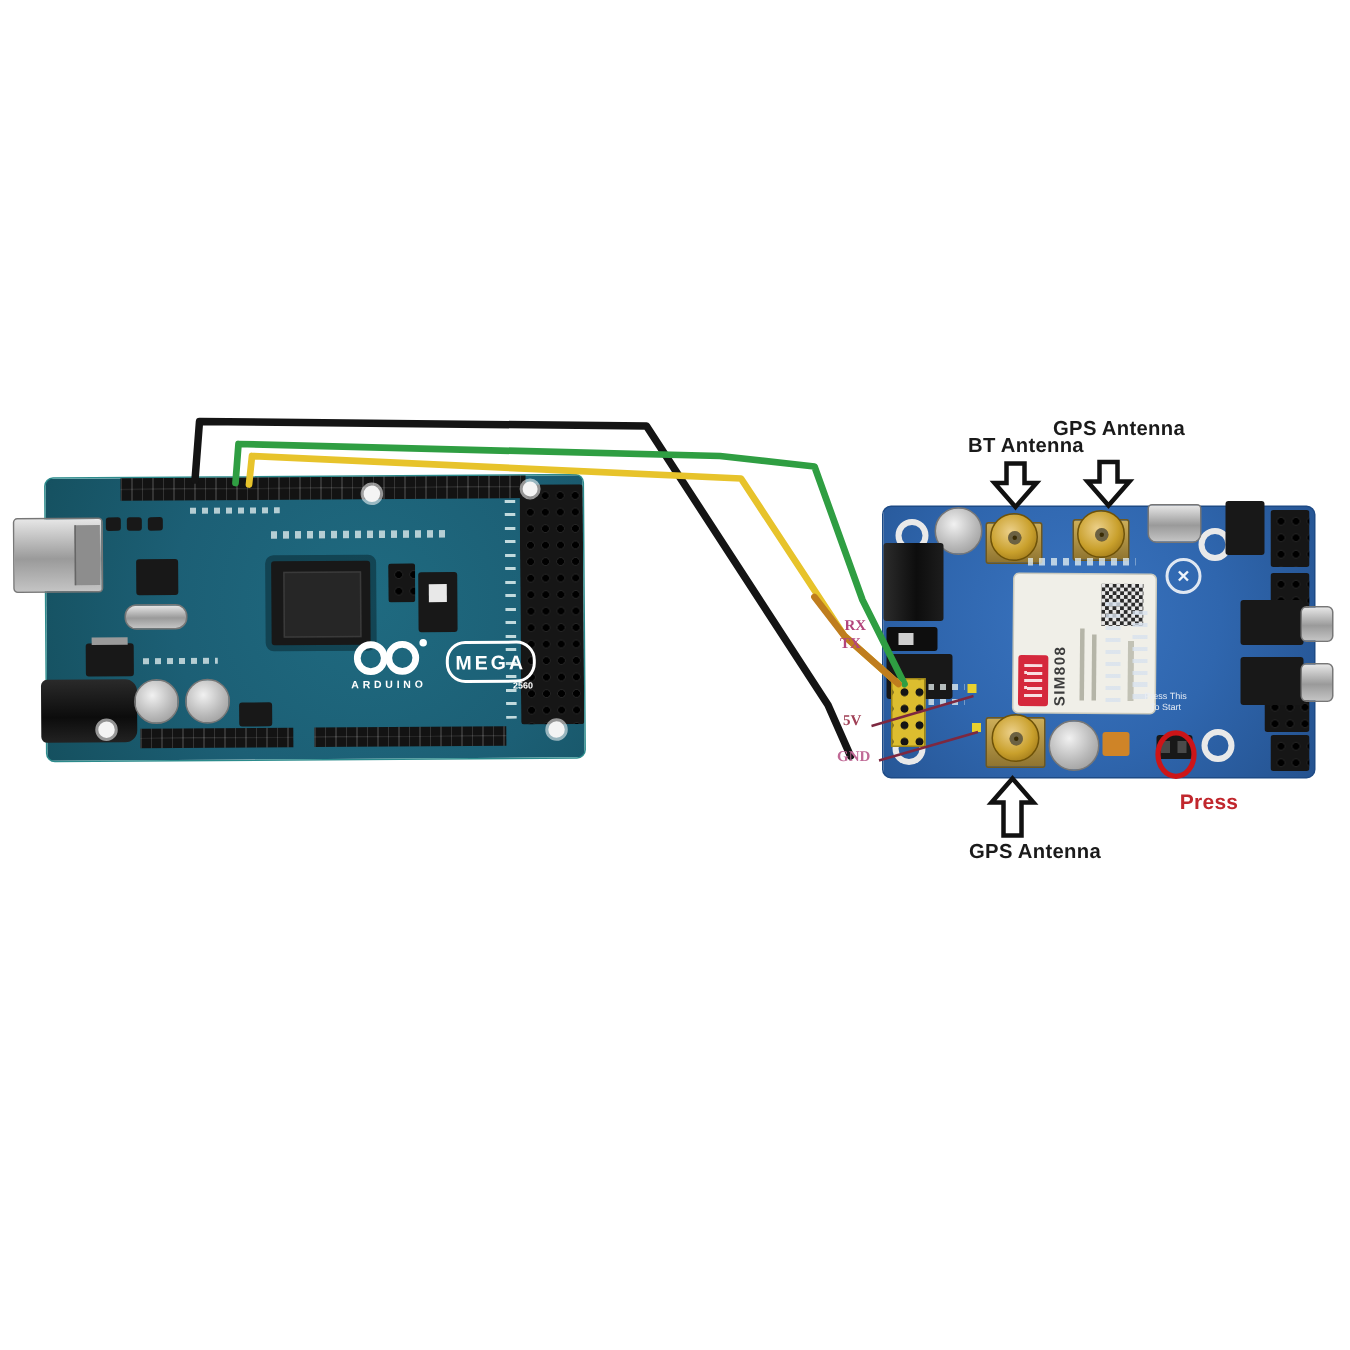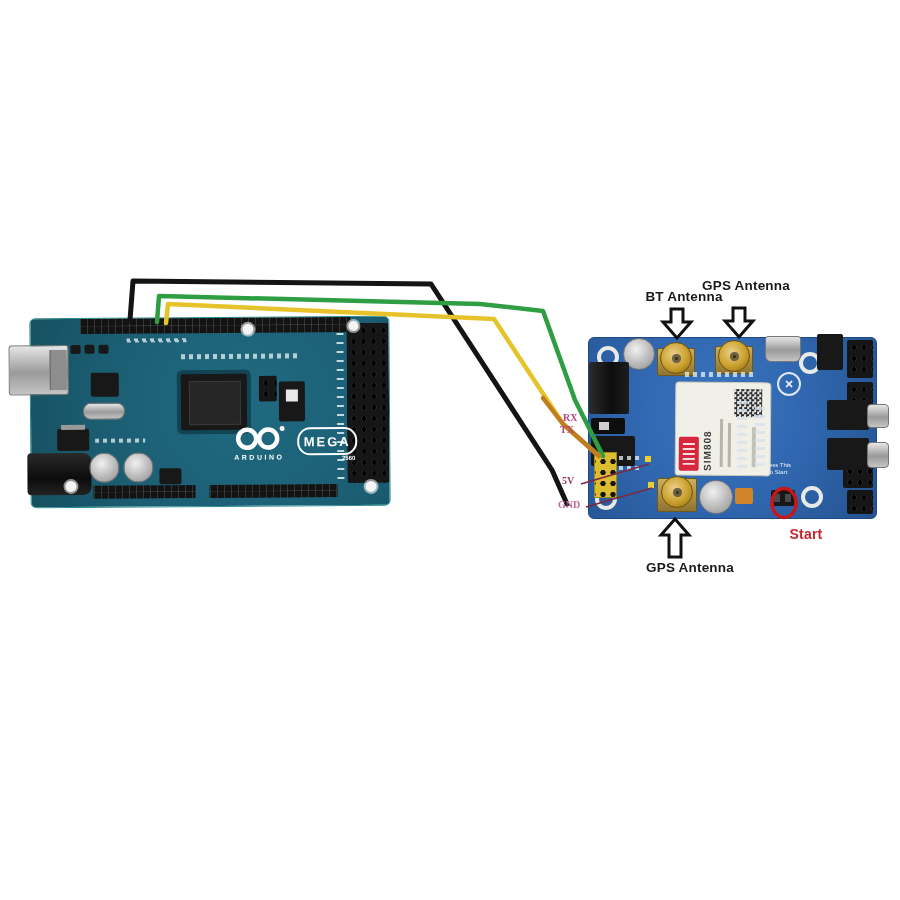--- a/index.html
+++ b/index.html
@@ -191,19 +191,19 @@
     <path d="M 671 309 H 683 V 322 H 691 L 677 338 L 663 322 H 671 Z" fill="#ffffff" stroke="#111" stroke-width="3" stroke-linejoin="miter"></path>
     <path d="M 733 308 H 745 V 321 H 753 L 739 337 L 725 321 H 733 Z" fill="#ffffff" stroke="#111" stroke-width="3" stroke-linejoin="miter"></path>
     <path d="M 675 519 L 689 535 H 681 V 557 H 669 V 535 H 661 Z" fill="#ffffff" stroke="#111" stroke-width="3" stroke-linejoin="miter"></path>
 
     <ellipse cx="784" cy="503" rx="12" ry="14.5" fill="none" stroke="#cc1518" stroke-width="3.5"></ellipse>
   </svg>
 
   <div class="abs ann zlab" style="left:640px;top:289px;width:88px;">BT Antenna</div>
   <div class="abs ann zlab" style="left:698px;top:278px;width:96px;">GPS Antenna</div>
   <div class="abs ann zlab" style="left:642px;top:560px;width:96px;">GPS Antenna</div>
-  <div class="abs ann zlab" style="left:776px;top:526px;width:60px;font-size:14px;color:var(--power-red);">Start</div>
+  <div class="abs ann zlab" style="left:776px;top:526px;width:60px;font-size:14px;color:var(--power-red);">Press</div>
 
   <div class="abs pinlbl zlab" style="left:563px;top:412px;">RX</div>
   <div class="abs pinlbl zlab" style="left:560px;top:424px;">TX</div>
   <div class="abs pinlbl zlab" style="left:562px;top:475px;color:#a03f55;">5V</div>
   <div class="abs pinlbl zlab" style="left:558px;top:499px;color:#c06a96;">GND</div>
 </div>
 
 </body></html>

